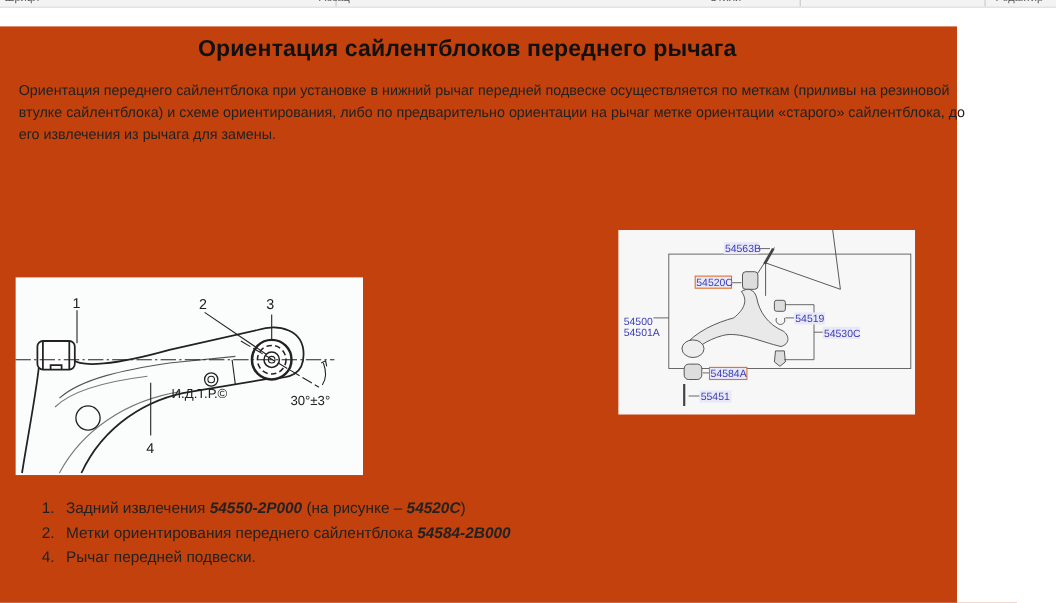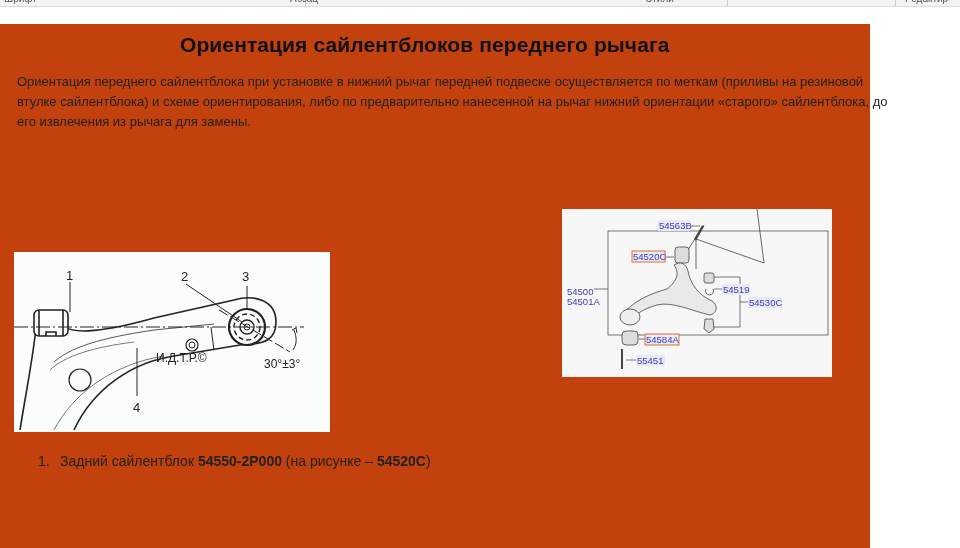--- a/index.html
+++ b/index.html
@@ -8,38 +8,38 @@
   .ribbon-group{position:absolute;top:-7px;font-size:10px;color:#555;line-height:12px;}
   .ribbon-sep{position:absolute;top:0;width:1px;height:6px;background:#c8c8c8;}
   .page{position:absolute;left:0;top:24px;width:870px;height:541px;background:#c2410c;}
   .title{position:absolute;left:180px;top:9px;font-size:21px;font-weight:bold;letter-spacing:0.1px;color:#111;white-space:nowrap;}
   .intro{position:absolute;left:17px;top:48px;width:880px;font-size:13px;line-height:20px;color:#222;}
   .caption{position:absolute;font-size:14.5px;color:#222;white-space:nowrap;}
   .fig{position:absolute;}
   .legend{position:absolute;left:38px;top:426px;margin:0;padding:0;list-style:none;font-size:14px;line-height:22.5px;color:#222;}
   .legend li{white-space:nowrap;}
   .legend .num{display:inline-block;width:22px;}
-  .legend b{font-weight:bold;}
+  .legend b{font-weight:bold;font-style:italic;}
 </style>
 </head>
 <body>
 
 <div class="ribbon">
   <span class="ribbon-group" style="left:4px">Шрифт</span>
   <span class="ribbon-sep" style="left:305px"></span>
   <span class="ribbon-group" style="left:290px;left:290px">Абзац</span>
   <span class="ribbon-sep" style="left:727px"></span>
   <span class="ribbon-group" style="left:645px">Стили</span>
   <span class="ribbon-sep" style="left:895px"></span>
   <span class="ribbon-group" style="left:905px">Редактир</span>
 </div>
 
 <div class="page">
   <div class="title">Ориентация сайлентблоков переднего рычага</div>
-  <div class="intro">Ориентация переднего сайлентблока при установке в нижний рычаг передней подвеске осуществляется по меткам (приливы на резиновой втулке сайлентблока) и схеме ориентирования, либо по предварительно нанесенной на рычаг нижний ориентации «старого» сайлентблока, до его извлечения из рычага для замены.</div>
+  <div class="intro">Ориентация переднего сайлентблока при установке в нижний рычаг передней подвеске осуществляется по меткам (приливы на резиновой втулке сайлентблока) и схеме ориентирования, либо по предварительно ориентации на рычаг метке ориентации «старого» сайлентблока, до его извлечения из рычага для замены.</div>
 
 
   <svg class="fig" style="left:14px;top:228px" width="316" height="180" viewBox="0 0 316 180">
     <rect x="0" y="0" width="316" height="180" fill="#fbfdfc"></rect>
     <g fill="none" stroke="#222" stroke-width="1.6">
 
       <path d="M22,75 C20,100 12,140 6,178"></path>
       <path d="M52,75 C60,82 90,80 140,66 L220,48 C240,42 262,48 262,70 C262,88 250,92 232,92 L160,104 C120,110 80,135 60,178"></path>
       <path d="M52,64 L52,75"></path>
 
@@ -136,16 +136,22 @@
       <text x="187" y="97">54530C</text>
       <rect x="83" y="125" width="34" height="11" fill="#e8e8f8" stroke="#e0702a" stroke-width="1"></rect>
       <text x="84" y="134">54584A</text>
       <rect x="74" y="146" width="29" height="11" fill="#e8e8f8"></rect>
       <text x="75" y="155">55451</text>
     </g>
   </svg>
 
   <ol class="legend">
     <li>
-      <span class="num">1.</span><span>Задний сайлентблок </span><b>54550-2P000</b><span> (на рисунке – </span><b>54520C</b><span>)</span>
+      <span class="num">1.</span><span>Задний извлечения </span><b>54550-2P000</b><span> (на рисунке – </span><b>54520C</b><span>)</span>
+    </li>
+    <li>
+      <span class="num">2.</span><span>Метки ориентирования переднего сайлентблока </span><b>54584-2B000</b>
+    </li>
+    <li>
+      <span class="num">4.</span><span>Рычаг передней подвески.</span>
     </li>
   </ol>
 </div>
 
 </body></html>

